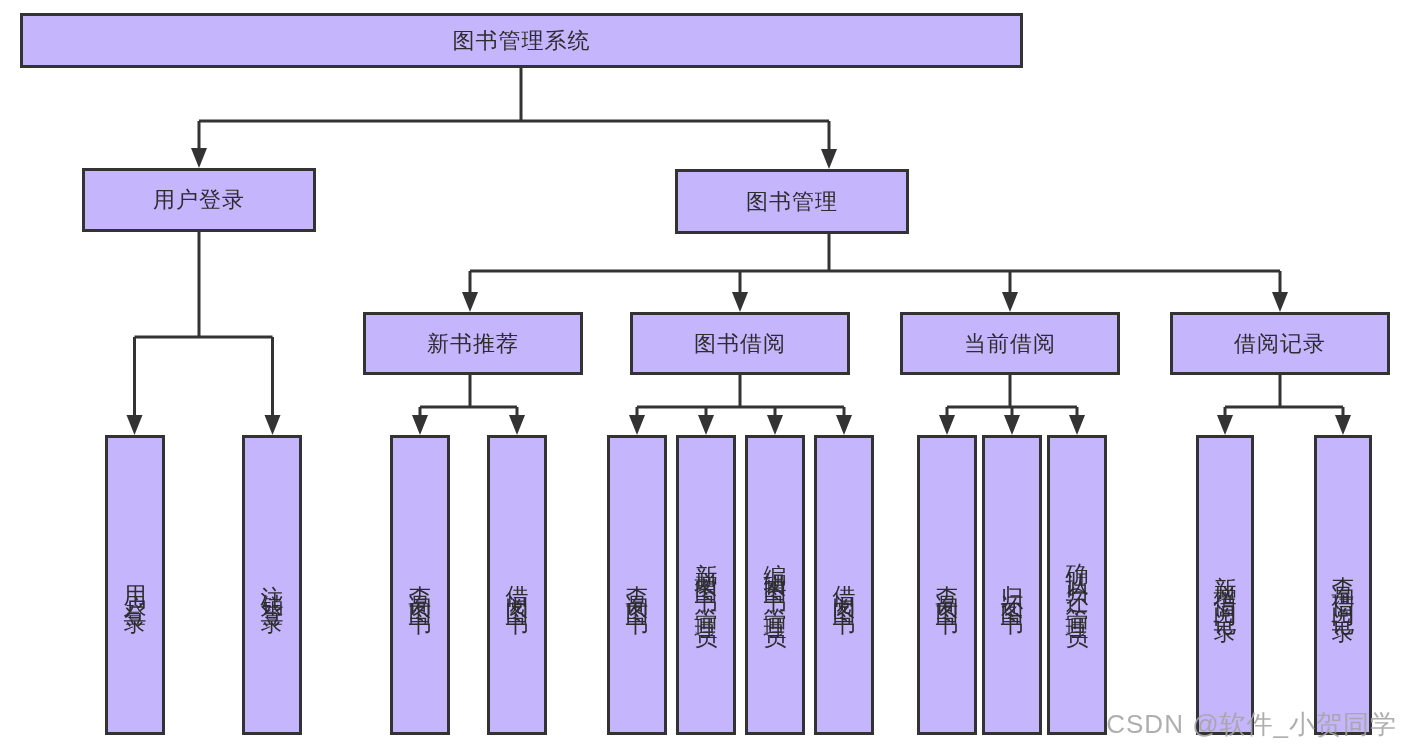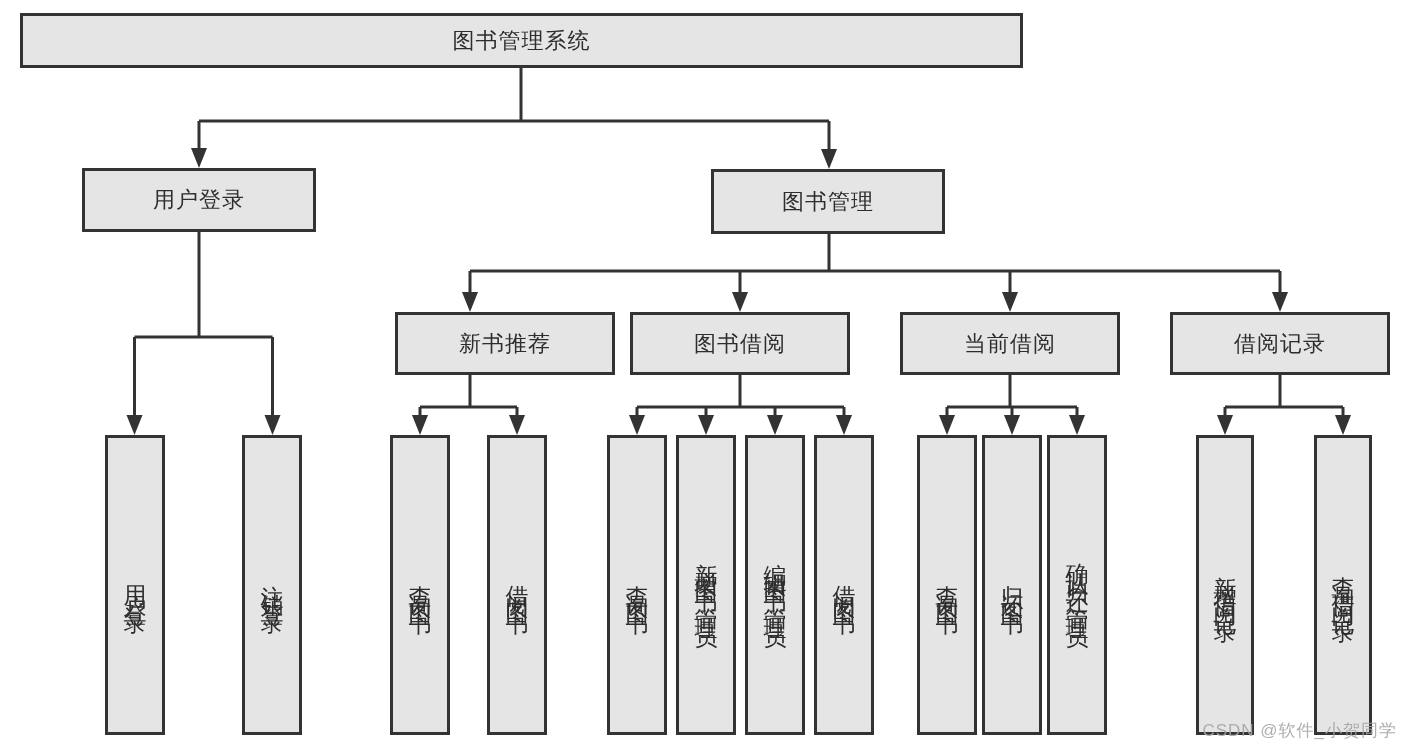--- a/index.html
+++ b/index.html
@@ -17,21 +17,21 @@
   }
   svg.connectors {
     position: absolute;
     left: 0; top: 0;
     width: 1405px;
     height: 747px;
   }
   .box {
     position: absolute;
     box-sizing: border-box;
-    background: #e5e5e5;
+    background: #c4b5fd;
     border: 3px solid #333333;
     display: flex;
     align-items: center;
     justify-content: center;
     color: #2d2d2d;
   }
   .hbox {
     font-size: 22px;
     letter-spacing: 1px;
     white-space: nowrap;
@@ -41,21 +41,21 @@
     text-orientation: mixed;
     font-size: 23px;
     line-height: 1;
     letter-spacing: 9px;
     white-space: nowrap;
   }
   .watermark {
     position: absolute;
     right: 8px;
     bottom: 5px;
-    font-size: 17px;
+    font-size: 26px;
     color: rgba(165,165,165,0.9);
     letter-spacing: 1px;
     z-index: 5;
     white-space: nowrap;
   }
 </style>
 </head>
 <body>
 
 <div class="stage">
@@ -119,23 +119,23 @@
     </g>
     <g fill="#333333" stroke="none">
       <polygon points="1217,415 1233,415 1225,435"></polygon>
       <polygon points="1335,415 1351,415 1343,435"></polygon>
     </g>
   </svg>
 
   <div class="box hbox" style="left:20px; top:13px; width:1003px; height:55px;">图书管理系统</div>
 
   <div class="box hbox" style="left:82px; top:168px; width:234px; height:64px;">用户登录</div>
-  <div class="box hbox" style="left:711px; top:169px; width:234px; height:65px;">图书管理</div>
+  <div class="box hbox" style="left:675px; top:169px; width:234px; height:65px;">图书管理</div>
 
-  <div class="box hbox" style="left:363px; top:312px; width:220px; height:63px;margin-left:32px;">新书推荐</div>
+  <div class="box hbox" style="left:363px; top:312px; width:220px; height:63px;">新书推荐</div>
   <div class="box hbox" style="left:900px; top:312px; width:220px; height:63px;">当前借阅</div>
   <div class="box hbox" style="left:630px; top:312px; width:220px; height:63px;">图书借阅</div>
   <div class="box hbox" style="left:1170px; top:312px; width:220px; height:63px;">借阅记录</div>
 
   <div class="box vbox" style="left:105px; top:435px; width:60px; height:300px;">
     <span>用户登录</span>
   </div>
   <div class="box vbox" style="left:242px; top:435px; width:60px; height:300px;">
     <span>注销登录</span>
   </div>

